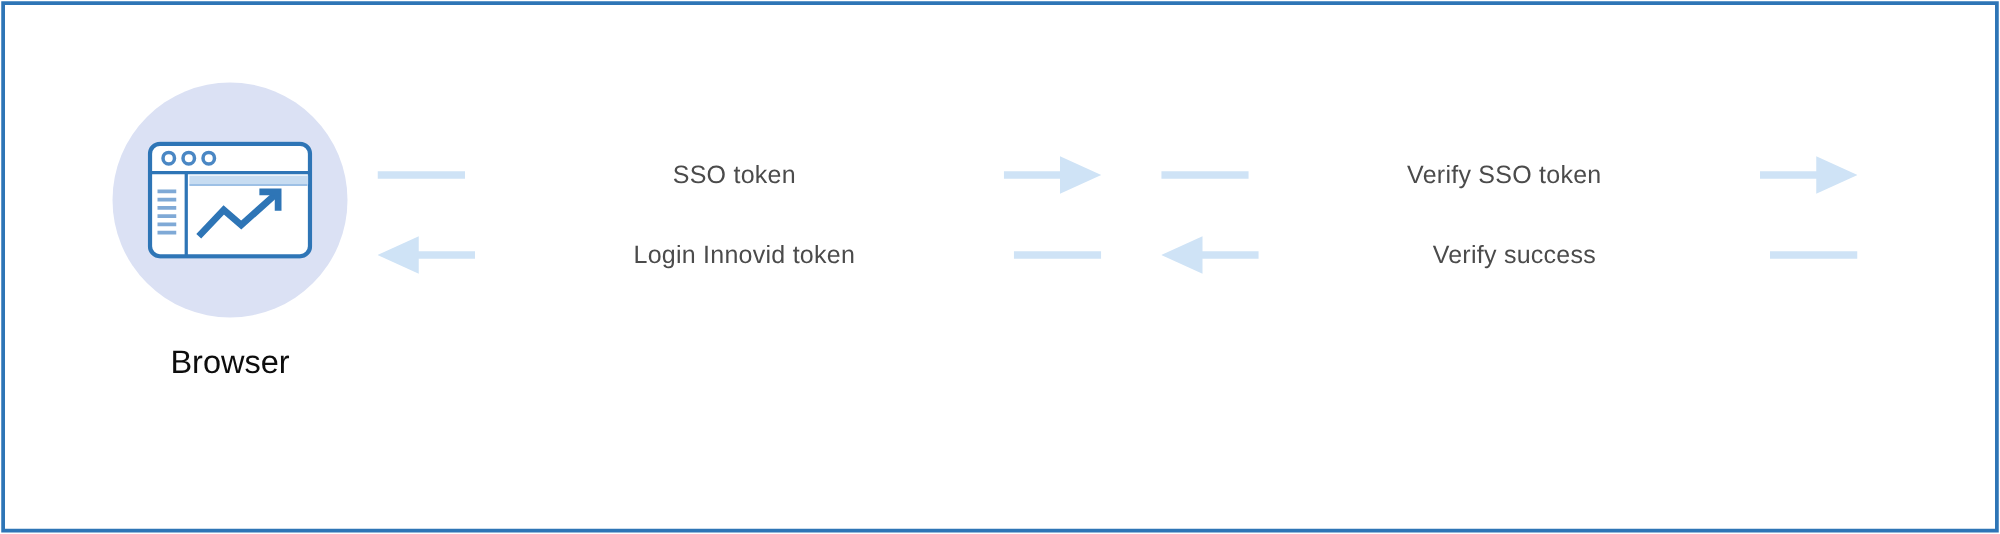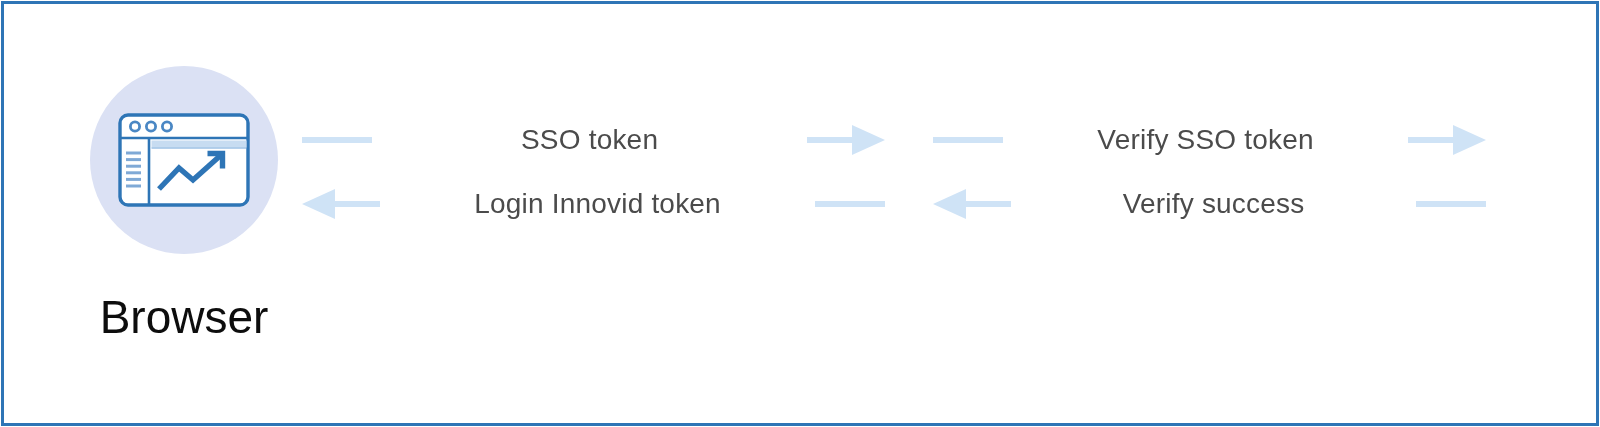--- a/index.html
+++ b/index.html
@@ -20,40 +20,40 @@
   }
   .node { width: 188px; flex: 0 0 auto; }
   .circle {
     width: 188px; height: 188px;
     border-radius: 50%;
     background: var(--node-circle-fill, #dbe1f4);
     display: flex; align-items: center; justify-content: center;
   }
   .node-label {
     width: max-content;
-    margin: 36px 0 0 50%;
+    margin: 20px 0 0 50%;
     transform: translateX(-50%);
-    font-size: 46px;
+    font-size: 26px;
     color: var(--node-label-color, #0d0d0d);
     white-space: nowrap;
   }
   .connector {
     flex: 1 1 auto;
     margin-top: 42px;
     padding: 0 24px;
     min-width: 0;
   }
   .flow-row {
     display: flex; align-items: center;
     height: 64px; gap: 12px;
   }
   .flow-label {
     flex: 1 1 auto;
     text-align: center;
-    font-size: 28px;
+    font-size: 20px;
     letter-spacing: 0.2px;
     color: var(--flow-label-color, #4b4b4b);
     white-space: nowrap;
   }
   .arrow-shape { fill: var(--arrow-fill, #cfe3f6); }
   .node-icon { color: var(--accent-blue, #2e75b6); display: block; }
   .seg { flex: 0 0 auto; display: block; }
 </style>
 </head>
 <body>

